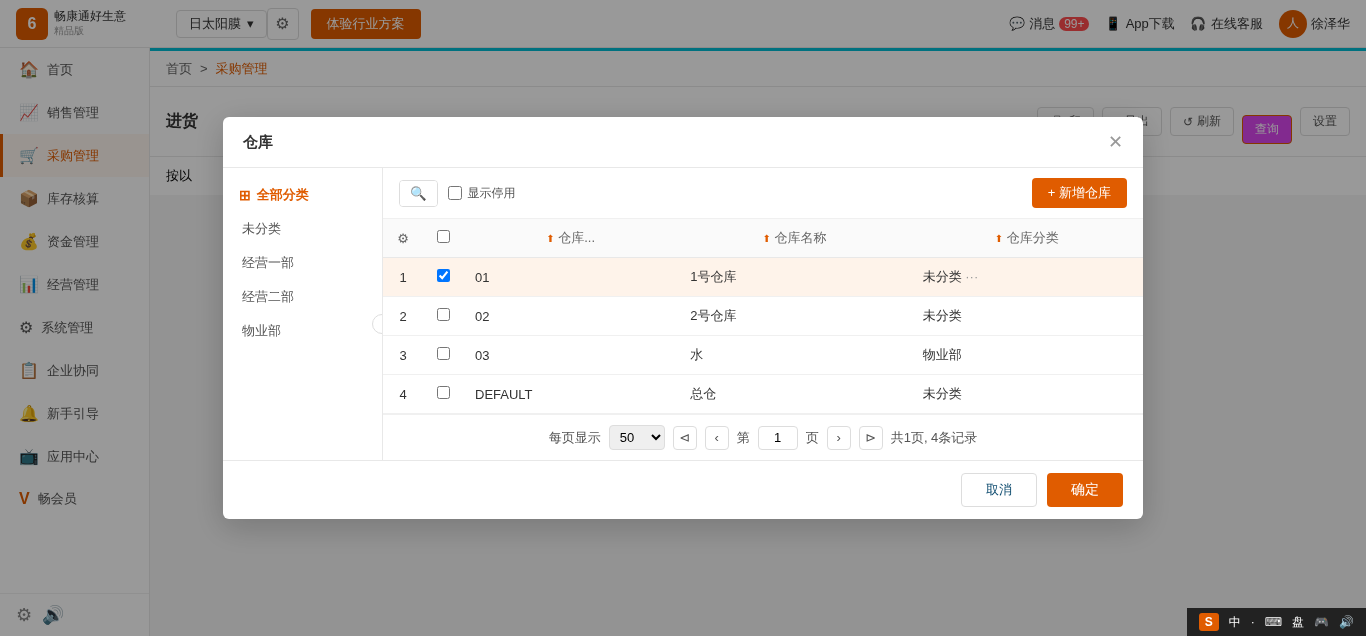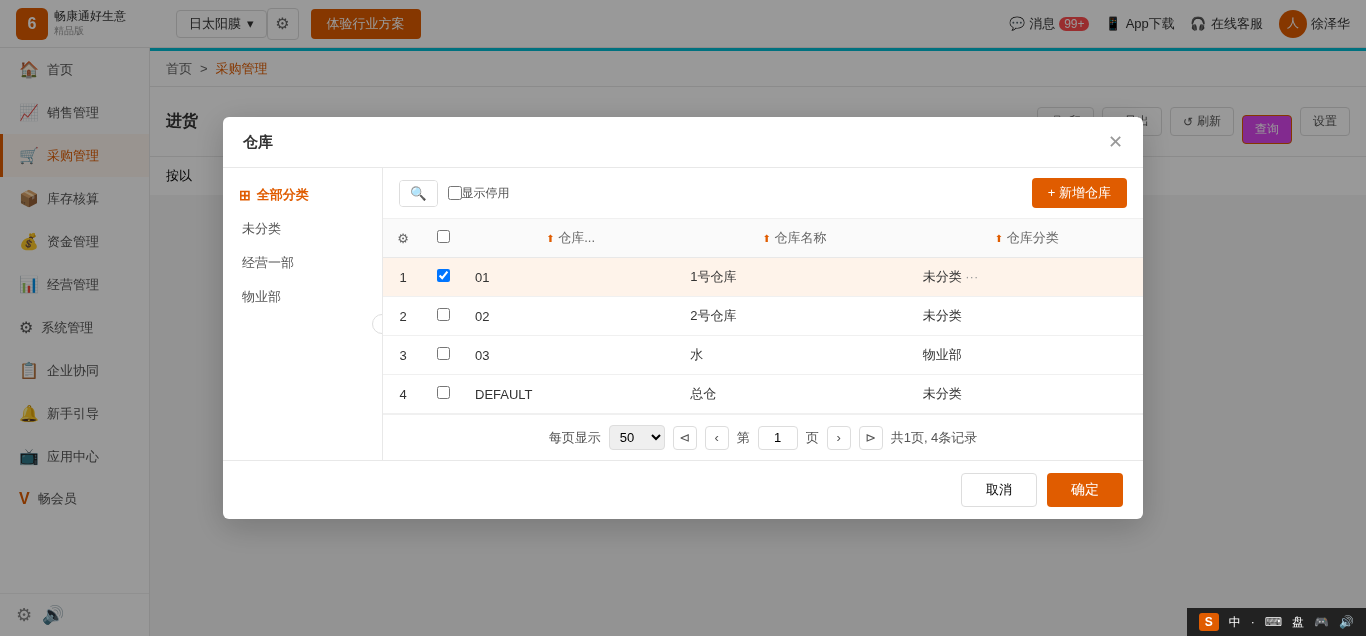--- a/index.html
+++ b/index.html
@@ -172,21 +172,21 @@
       border: 1px solid #ddd; border-radius: 4px;
       overflow: hidden; background: #fff;
     }
     .search-input-wrap input {
       border: none; outline: none; padding: 5px 10px;
       font-size: 12px; width: 200px; font-family: inherit;
     }
     .search-icon-btn {
       padding: 5px 10px; background: #fff; cursor: pointer; color: #888; border: none; outline: none;
     }
-    .show-disabled { display: flex; align-items: center; color: #555; font-size: 12px; }
+    .show-disabled { display: flex; align-items: center; gap: 6px; color: #555; font-size: 12px; }
     .checkbox-input { width: 14px; height: 14px; cursor: pointer; }
     .add-btn {
       margin-left: auto; background: #e05c00; color: #fff; border: none;
       border-radius: 4px; padding: 6px 16px; cursor: pointer; font-size: 13px;
     }
 
     
     .data-table { flex: 1; overflow-y: auto; }
     table { width: 100%; border-collapse: collapse; }
     table th {
@@ -222,21 +222,21 @@
       text-align: center; font-size: 13px; font-family: inherit; outline: none;
     }
 
     
     .modal-footer {
       padding: 12px 20px; border-top: 1px solid #e8e8e8;
       display: flex; justify-content: flex-end; gap: 10px;
     }
     .cancel-btn {
       padding: 7px 24px; border: 1px solid #ddd; border-radius: 4px;
-      background: #fff; cursor: pointer; color: #000000; font-size: 13px; font-family: inherit;
+      background: #fff; cursor: pointer; color: #0c4a6e; font-size: 13px; font-family: inherit;
     }
     .confirm-btn {
       padding: 7px 24px; border: none; border-radius: 4px;
       background: #e05c00; cursor: pointer; color: #fff; font-size: 14px; font-family: inherit;
     }
   </style>
 </head>
 <body>
 
 <div class="top-header">
@@ -367,20 +367,21 @@
 
   <div class="modal-body">
 
     <div class="category-panel" style="position:relative;">
       <div class="cat-header">
         <span class="grid-icon">⊞</span>
         <span>全部分类</span>
       </div>
       <div class="cat-item">未分类</div>
       <div class="cat-item">经营一部</div>
+      <div class="cat-item">经营二部</div>
       <div class="cat-item">物业部</div>
       <div class="collapse-btn">《</div>
     </div>
 
     <div class="content-panel">
 
       <div class="table-toolbar">
         <div class="search-input-wrap">
           <button class="search-icon-btn">🔍</button>
         </div>

